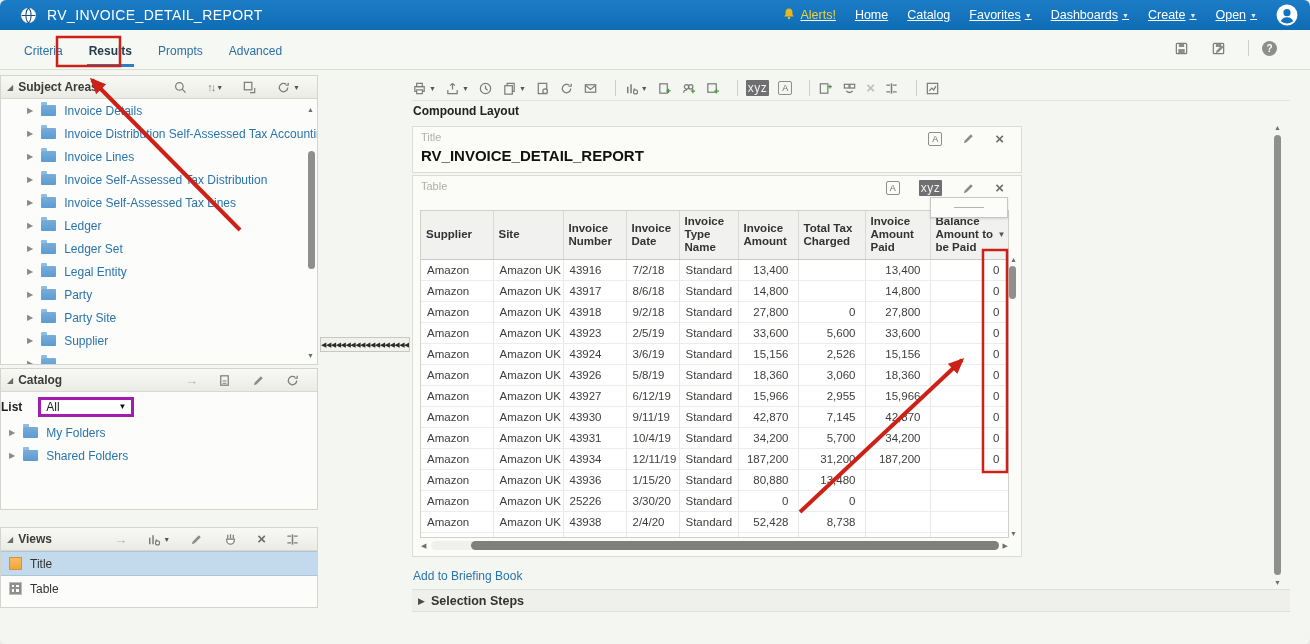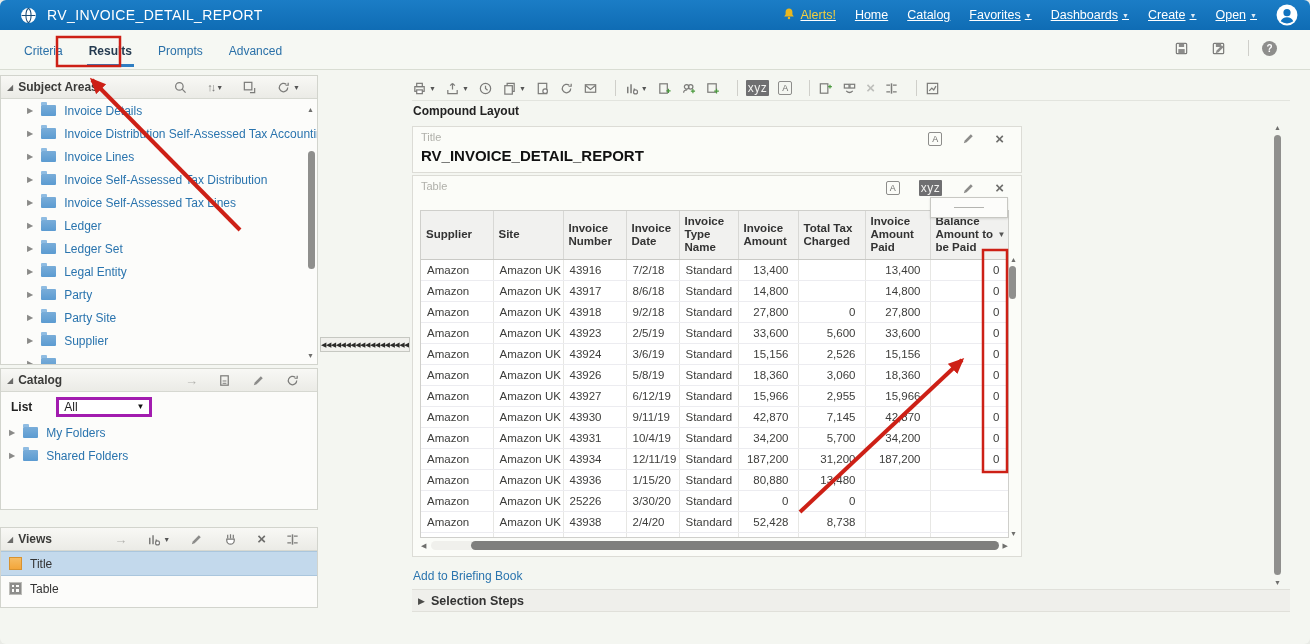--- a/index.html
+++ b/index.html
@@ -35,21 +35,21 @@
   .p-sub { top:75px; height:290px; }
   .p-cat { top:368px; height:142px; }
   .p-views { top:527px; height:81px; }
   .tree { position:relative; overflow:hidden; }
   .titem { height:23px; display:flex; align-items:center; gap:8px; padding-left:26px; cursor:pointer; }
   .titem .tcaret { font-size:8px; color:#8a8a88; }
   .titem .tlabel { font-size:12px; color:#2a74ae; white-space:nowrap; }
   .cat-item { padding-left:8px; }
   .folder { width:15px; height:11px; background:linear-gradient(#79add9,#5b9bd1); border-radius:1px; position:relative; flex:none; }
   .folder::before { content:""; position:absolute; top:-3px; left:0; width:6px; height:3px; background:#8fbce2; border-radius:1px 1px 0 0; }
-  .listrow { height:29px; display:flex; align-items:center; padding-left:10px; gap:24px; border-bottom:1px solid #ececе7; }
+  .listrow { height:29px; display:flex; align-items:center; gap:16px; border-bottom:1px solid #ececе7; }
   .listlabel { font-weight:bold; font-size:12px; color:#222; }
   .dropdown { width:96px; height:20px; background:#fff; border:3px solid #a21caf; display:flex; align-items:center; padding:0 5px; font-size:12px; color:#222; cursor:pointer; }
   .dropdown .dcaret { margin-left:auto; font-size:8px; color:#111; }
   .vitem { height:25px; display:flex; align-items:center; gap:8px; padding-left:8px; font-size:12px; color:#333; cursor:pointer; }
   .vitem.sel { background:#c3d9ec; border-top:1px solid #aac6dd; border-bottom:1px solid #aac6dd; }
   .titleic { width:13px; height:13px; background:linear-gradient(#f6bc62,#f3a63b); border:1px solid #d8922f; flex:none; }
   .tableic { width:13px; height:13px; flex:none; background-image:repeating-linear-gradient(#8e8e8c 0 2px, transparent 2px 4.4px), repeating-linear-gradient(90deg,#8e8e8c 0 2px, transparent 2px 4.4px); border:1px solid #bdbdb9; }
   .sb-thumb { position:absolute; background:#8f8f8d; border-radius:4px; }
   .sb-arrow { position:absolute; font-size:7px; color:#6f6f6d; line-height:7px; }
 

